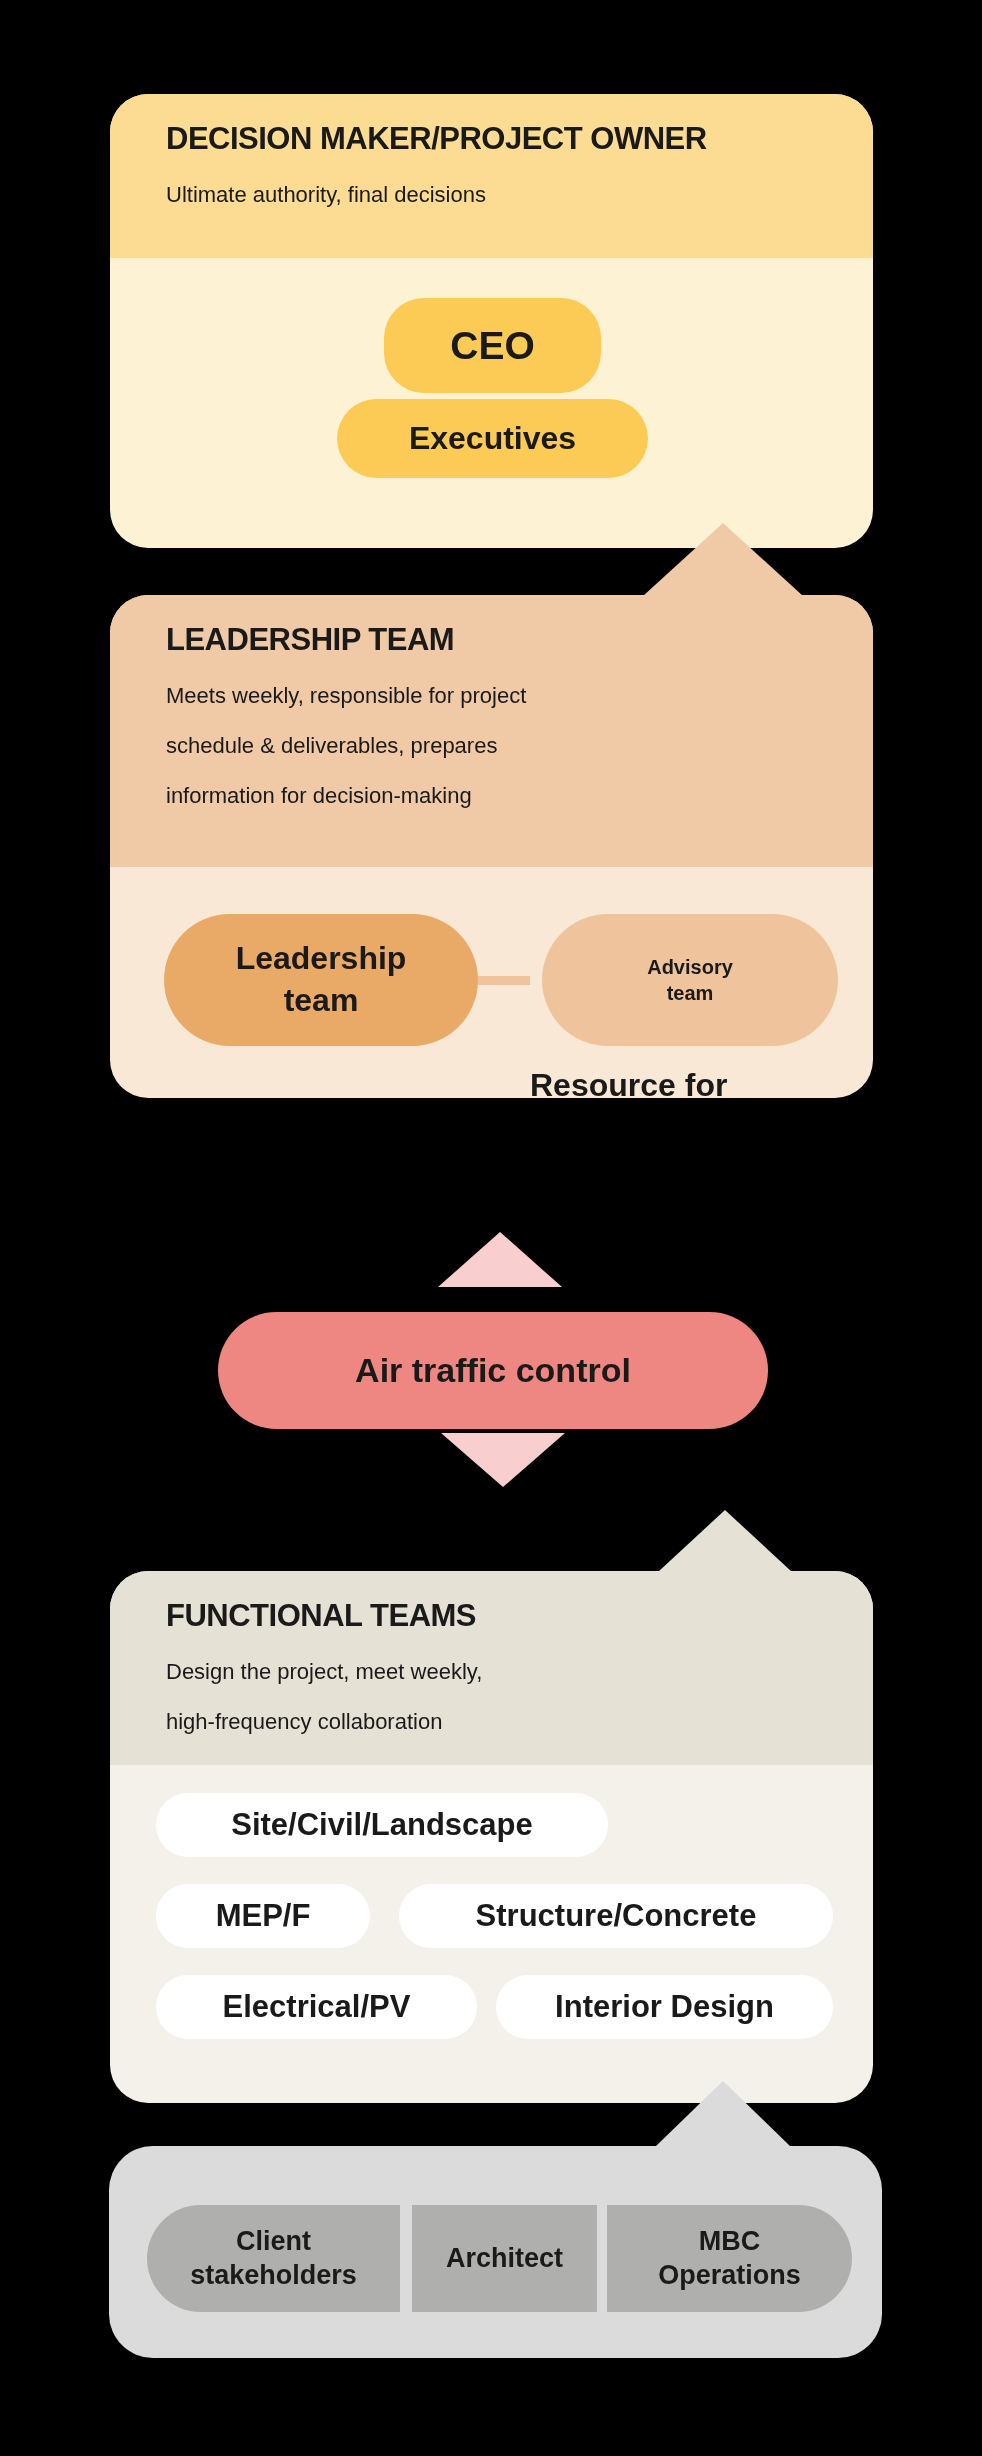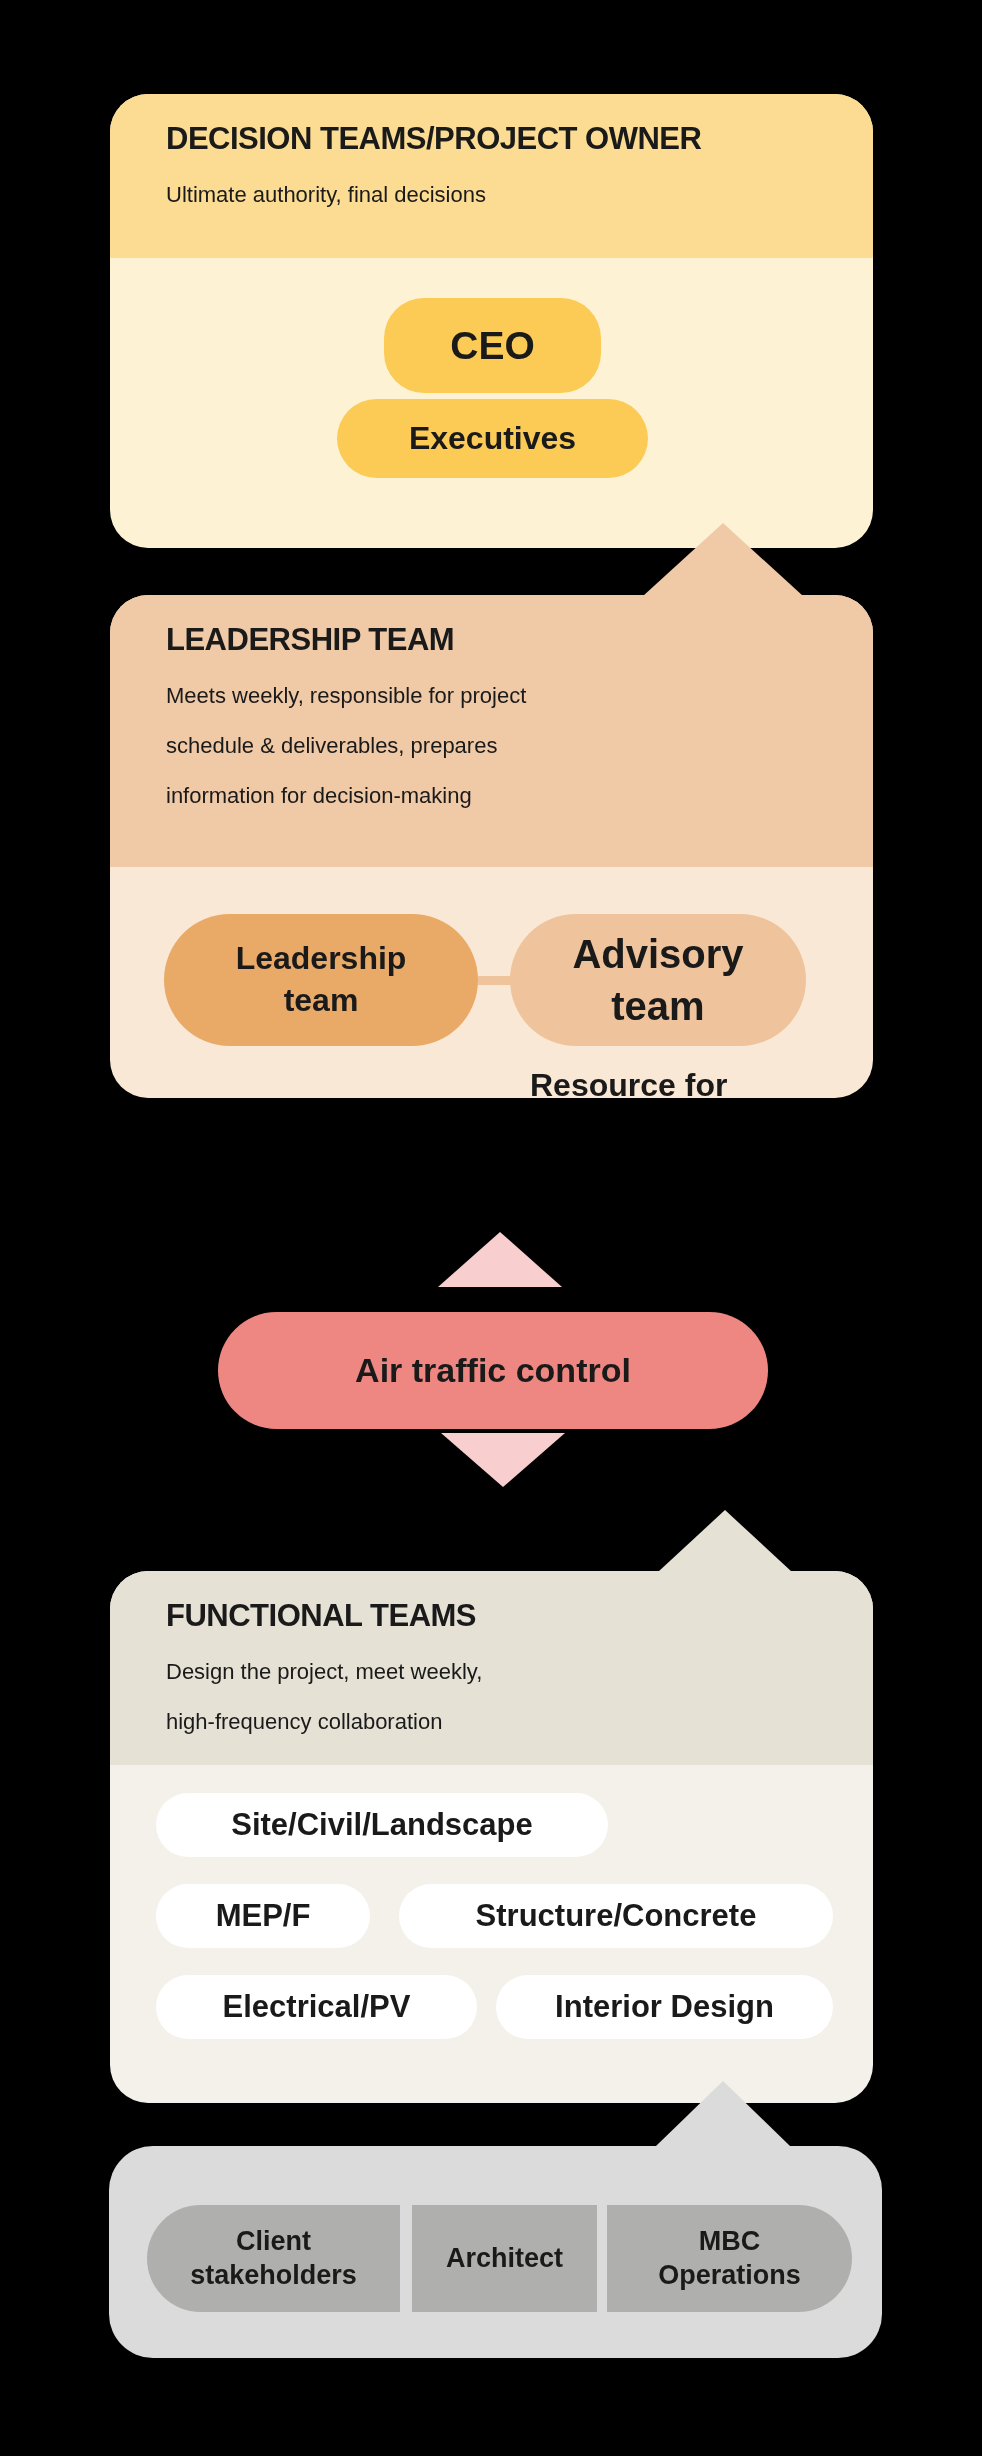--- a/index.html
+++ b/index.html
@@ -27,22 +27,22 @@
   .pill-ceo{left:274px;top:204px;width:217px;height:95px;border-radius:40px;
             background:var(--color-decision-pill);font-size:39px;}
   .pill-exec{left:227px;top:305px;width:311px;height:79px;border-radius:40px;
              background:var(--color-decision-pill);font-size:32px;}
 
   
   .leadership{top:595px;height:503px;background:var(--color-leadership-body);}
   .leadership .card-header{background:var(--color-leadership-header);height:272px;}
   .pill-lead{left:54px;top:319px;width:314px;height:132px;border-radius:66px;
              background:var(--color-leadership-pill);font-size:32px;line-height:1.3;white-space:pre-line;}
-  .pill-adv{left:400px;top:319px;width:296px;height:132px;border-radius:66px;
-            background:var(--color-advisory-pill);font-size:40px;line-height:1.3;white-space:pre-line;}
+  .pill-adv{left:432px;top:319px;width:296px;height:132px;border-radius:66px;
+            background:var(--color-advisory-pill);font-size:20px;line-height:1.3;white-space:pre-line;}
   .pill-connector{position:absolute;left:368px;top:381px;width:52px;height:9px;
                   background:var(--color-advisory-pill);}
   .advisory-note{position:absolute;left:420px;top:467px;width:296px;text-align:left;
                  font-size:32px;line-height:47px;white-space:pre-line;font-weight:bold;}
 
   
   .air-pill{position:absolute;left:218px;top:1312px;width:550px;height:117px;border-radius:59px;
             background:var(--color-air-pill);display:flex;align-items:center;justify-content:center;
             font-size:34px;font-weight:700;z-index:2;}
 
@@ -86,21 +86,21 @@
     border-left:68px solid transparent;border-right:68px solid transparent;
     border-bottom:66px solid var(--color-bar-bg);}
 </style>
 </head>
 <body>
 
 <div class="canvas">
 
   <section class="card decision">
     <div class="card-header">
-      <h2 class="card-title">DECISION TEAMS/PROJECT OWNER</h2>
+      <h2 class="card-title">DECISION MAKER/PROJECT OWNER</h2>
       <p class="card-sub">Ultimate authority, final decisions</p>
     </div>
     <div class="pill pill-ceo">CEO</div>
     <div class="pill pill-exec">Executives</div>
   </section>
 
   <div class="tri tri-leadership-notch"></div>
 
   <section class="card leadership">
     <div class="card-header">

